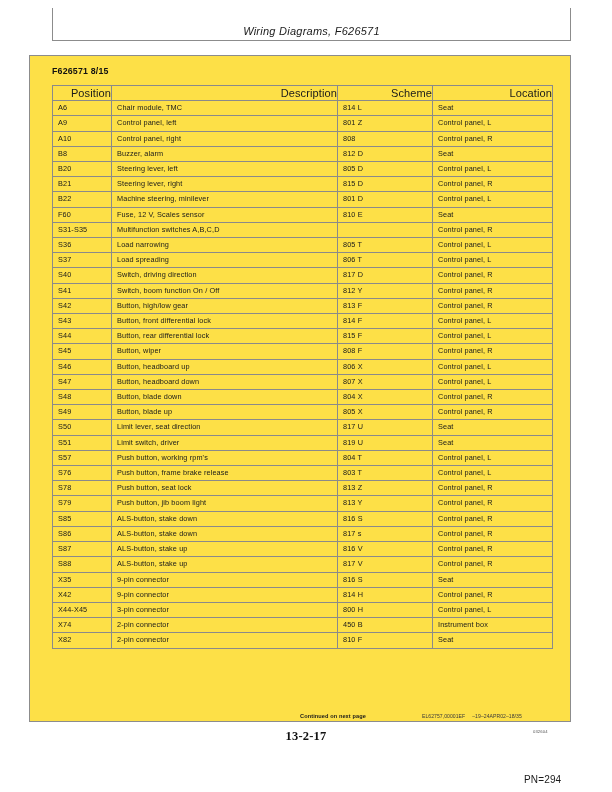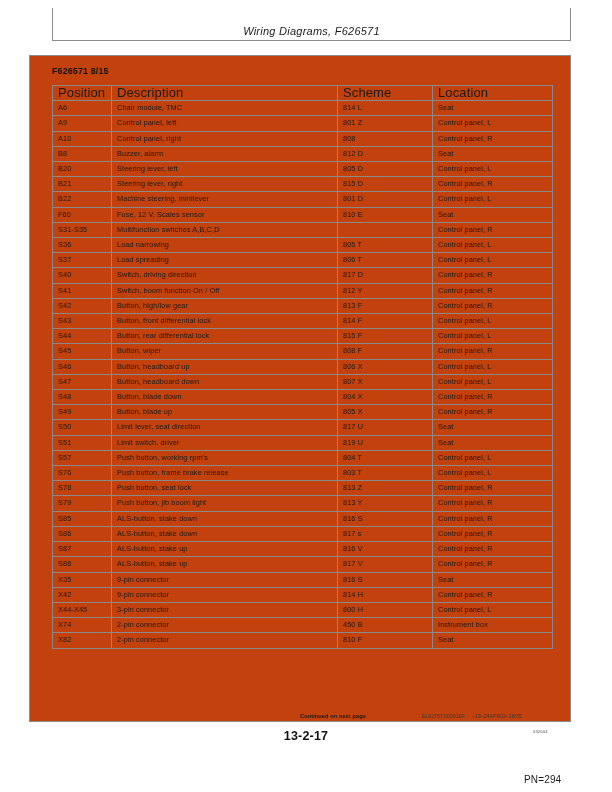--- a/index.html
+++ b/index.html
@@ -42,21 +42,21 @@
 
   
   .page-frame {
     position: absolute;
     left: 29px;
     top: 55px;
     width: 542px;
     height: 667px;
     border: 1px solid #8c8c8c;
     box-sizing: border-box;
-    background: #c2410c;
+    background: #fde047;
   }
 
   .section-title {
     position: absolute;
     left: 22px;
     top: 10px;
     font-size: 8.8px;
     font-weight: bold;
     letter-spacing: 0.2px;
     color: #111;
@@ -85,21 +85,22 @@
     line-height: 14.2px;
     text-align: left;
     font-weight: normal;
     vertical-align: middle;
     white-space: nowrap;
     overflow: hidden;
     letter-spacing: 0.12px;
     color: #1a1a1a;
   }
   .data-table th {
-    font-size: 13px;
+    font-size: 11px;
+    text-align: right;
   }
 
   
   .footer-continued {
     position: absolute;
     left: 300px;
     top: 713px;
     font-size: 5.6px;
     font-weight: bold;
     letter-spacing: 0.1px;
@@ -119,20 +120,21 @@
   .page-number {
     position: absolute;
     left: 0;
     top: 729px;
     width: 612px;
     text-align: center;
     font-size: 12.5px;
     font-weight: bold;
     letter-spacing: 0.2px;
     color: #111;
+    font-family: Liberation Serif, serif;
   }
   .footer-code {
     position: absolute;
     left: 533px;
     top: 729px;
     font-size: 4.2px;
     color: #555;
     letter-spacing: 0.1px;
   }
   .footer-pn {

